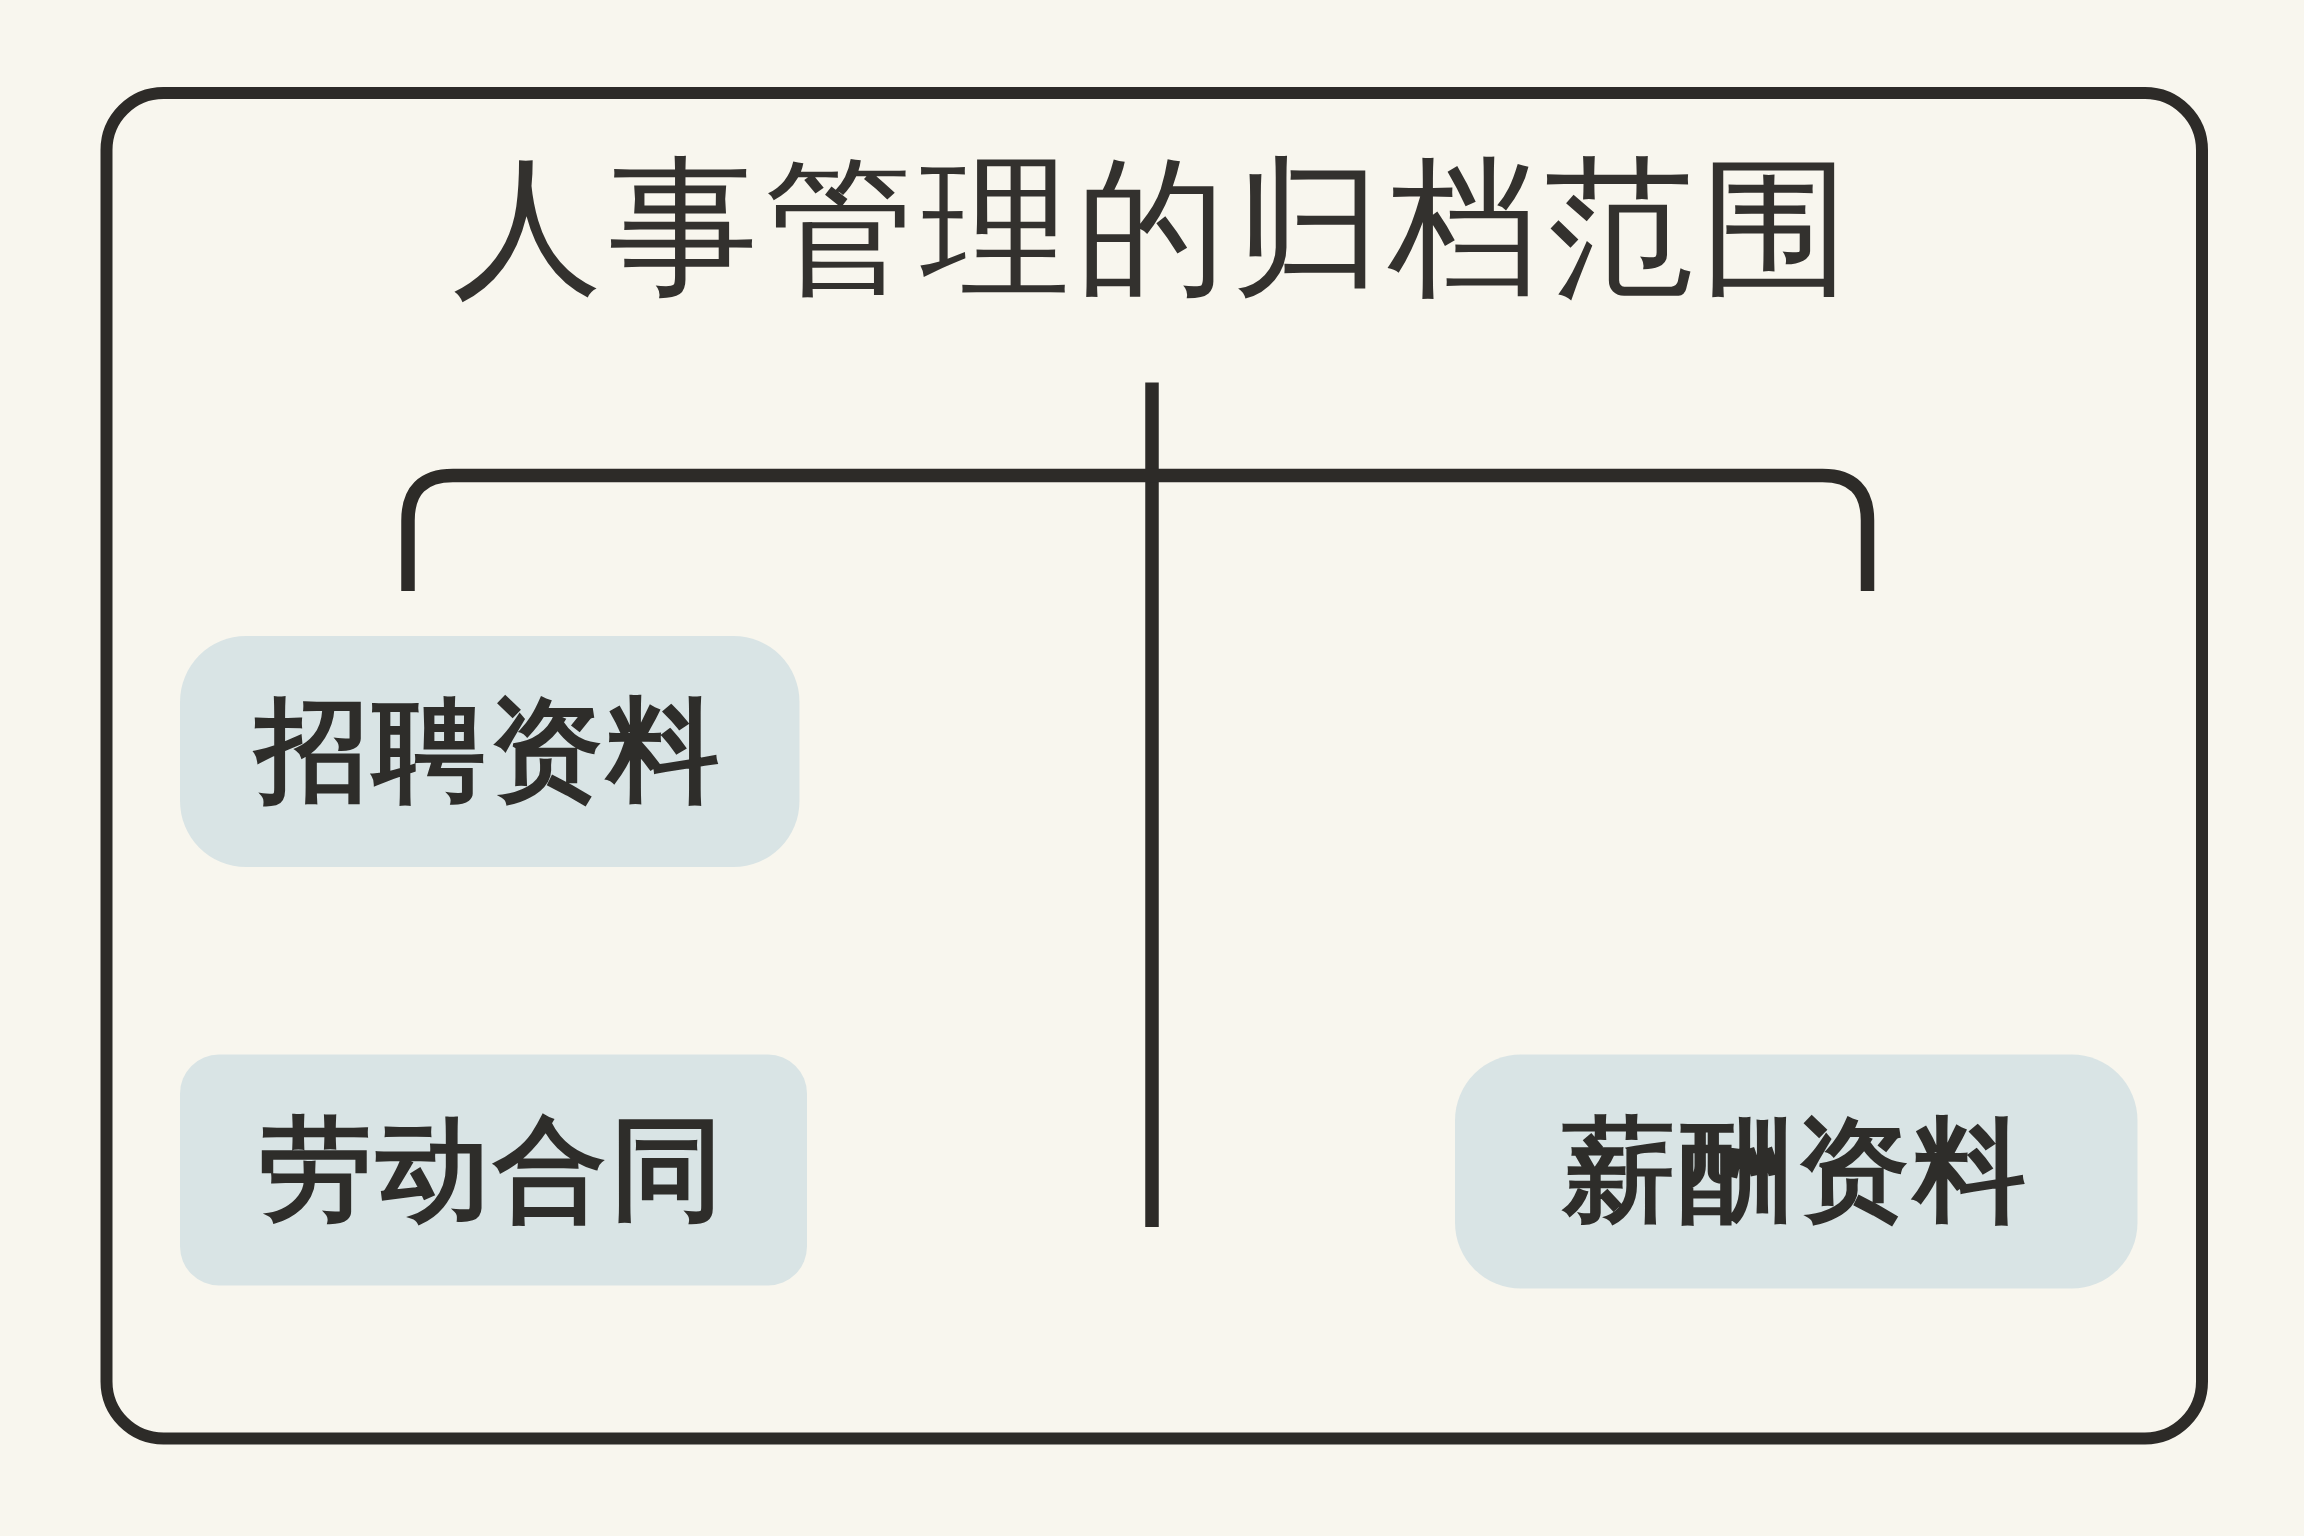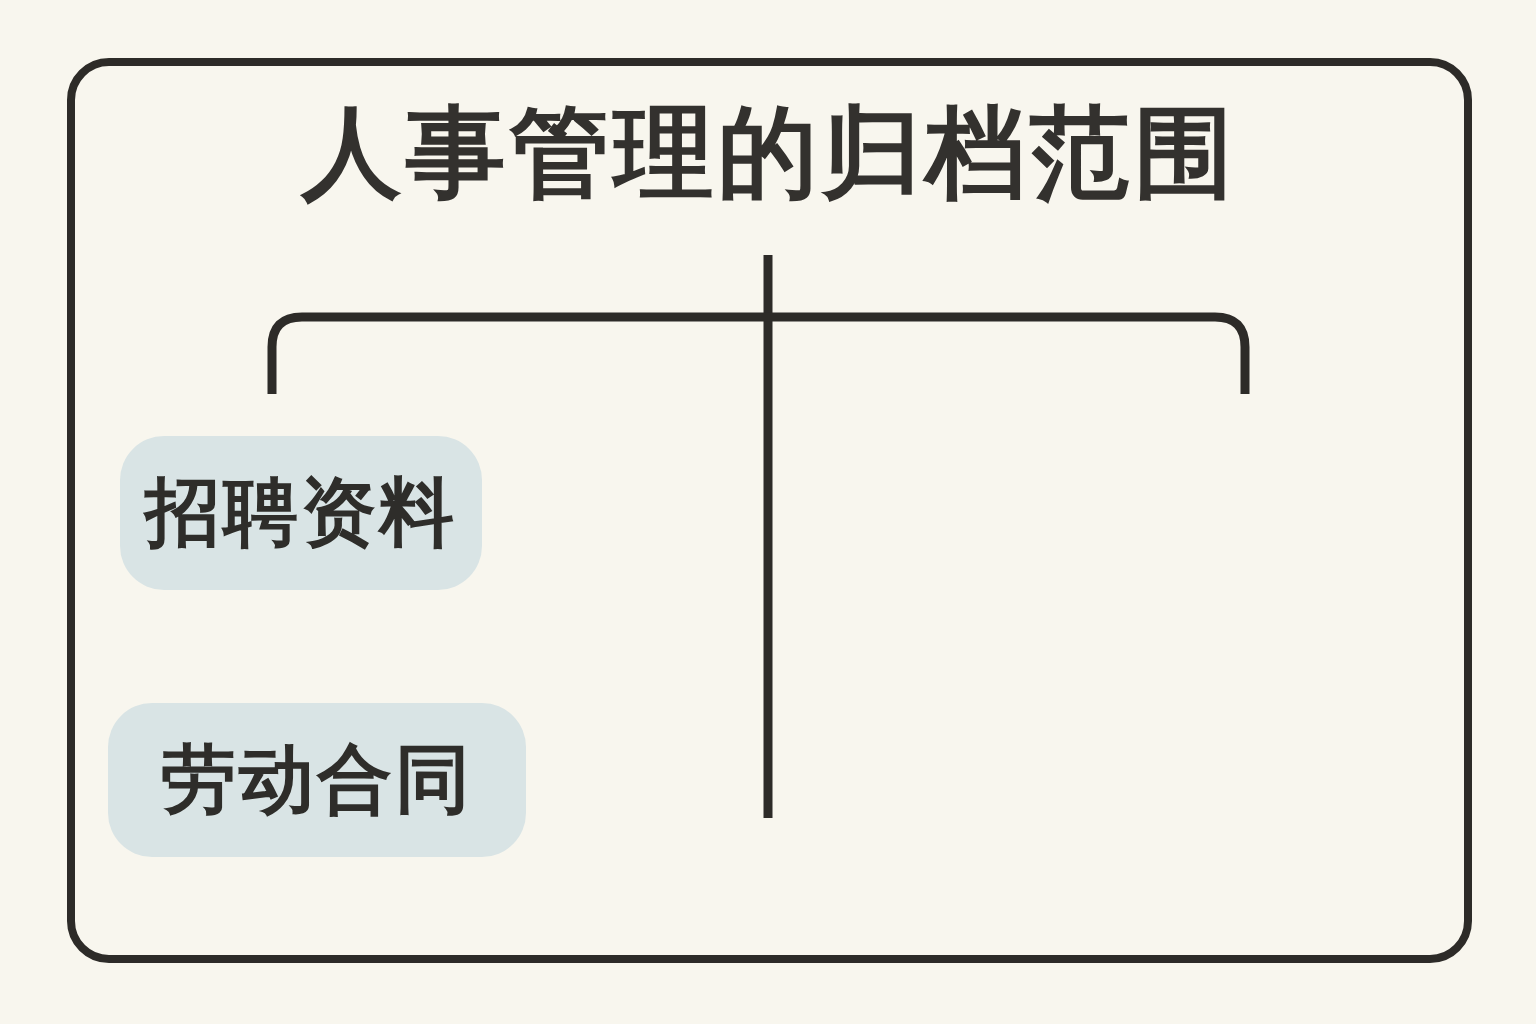--- a/index.html
+++ b/index.html
@@ -29,21 +29,21 @@
     border:8px solid var(--frame);
     border-radius:42px;
     background:transparent;
   }
   .title{
     position:absolute;
     left:67px;top:92px;
     width:1405px;
     text-align:center;
     font-size:100px;
-    font-weight:700;
+    font-weight:400;
     letter-spacing:4px;
     color:var(--title);
     line-height:1.2;
     white-space:nowrap;
   }
   svg.connectors{
     position:absolute;left:0;top:0;
     width:1536px;height:1024px;
     pointer-events:none;
   }
@@ -55,23 +55,23 @@
     align-items:center;
     justify-content:center;
   }
   .node span{
     font-size:75px;
     font-weight:900;
     letter-spacing:3px;
     color:var(--text);
     white-space:nowrap;
   }
-  .node.tl{left:120px;top:436px;width:362px;height:154px;}
+  .node.tl{left:120px;top:424px;width:413px;height:154px;}
   .node.tr{left:970px;top:424px;width:457px;height:154px;}
-  .node.bl{left:108px;top:703px;width:418px;height:154px;}
+  .node.bl{left:120px;top:703px;width:418px;height:154px;border-radius:26px;}
   .node.br{left:970px;top:703px;width:455px;height:156px;}
 </style>
 </head>
 <body>
 
 <div class="canvas">
 
   <div class="frame"></div>
 
   <div class="title">人事管理的归档范围</div>
@@ -85,14 +85,17 @@
 
   <div class="node tl">
     <span>招聘资料</span>
   </div>
 
 
   <div class="node bl">
     <span>劳动合同</span>
   </div>
 
+  <div class="node br">
+    <span>薪酬资料</span>
+  </div>
 
 </div>
 
 </body></html>

